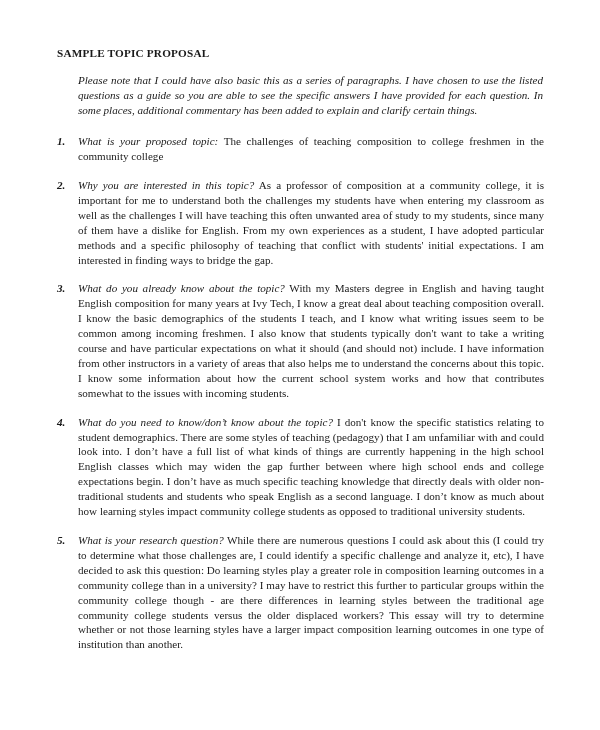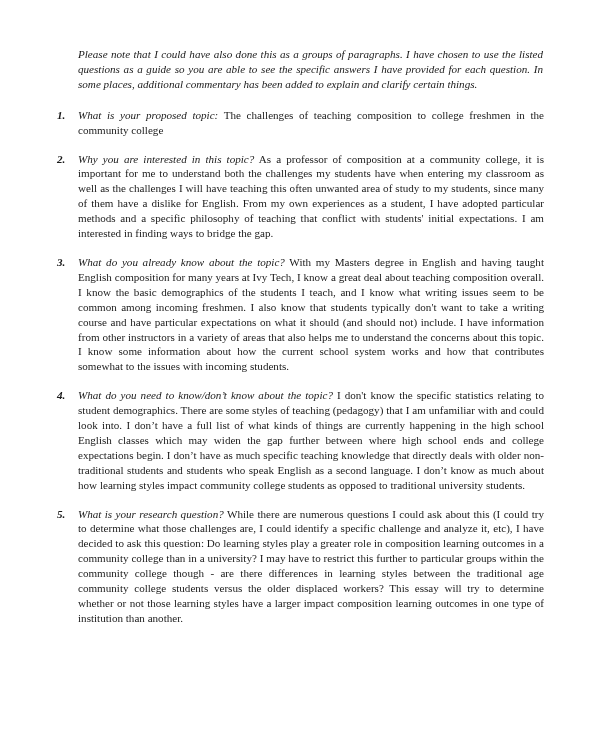--- a/index.html
+++ b/index.html
@@ -71,22 +71,23 @@
   .q-body {
     font-weight: normal;
     font-style: normal;
   }
 </style>
 </head>
 <body>
 
 <div class="page">
 
+  <h1 class="doc-title">SAMPLE TOPIC PROPOSAL</h1>
 
-  <p class="intro">Please note that I could have also done this as a groups of paragraphs. I have chosen to use the listed questions as a guide so you are able to see the specific answers I have provided for each question. In some places, additional commentary has been added to explain and clarify certain things.</p>
+  <p class="intro">Please note that I could have also basic this as a series of paragraphs. I have chosen to use the listed questions as a guide so you are able to see the specific answers I have provided for each question. In some places, additional commentary has been added to explain and clarify certain things.</p>
 
   <ol class="qlist">
 
     <li>
       <span class="q-num">1.</span>
       <span class="q-head">What is your proposed topic:</span><span class="q-body"> The challenges of teaching composition to college freshmen in the community college</span>
     </li>
 
     <li>
       <span class="q-num">2.</span>

